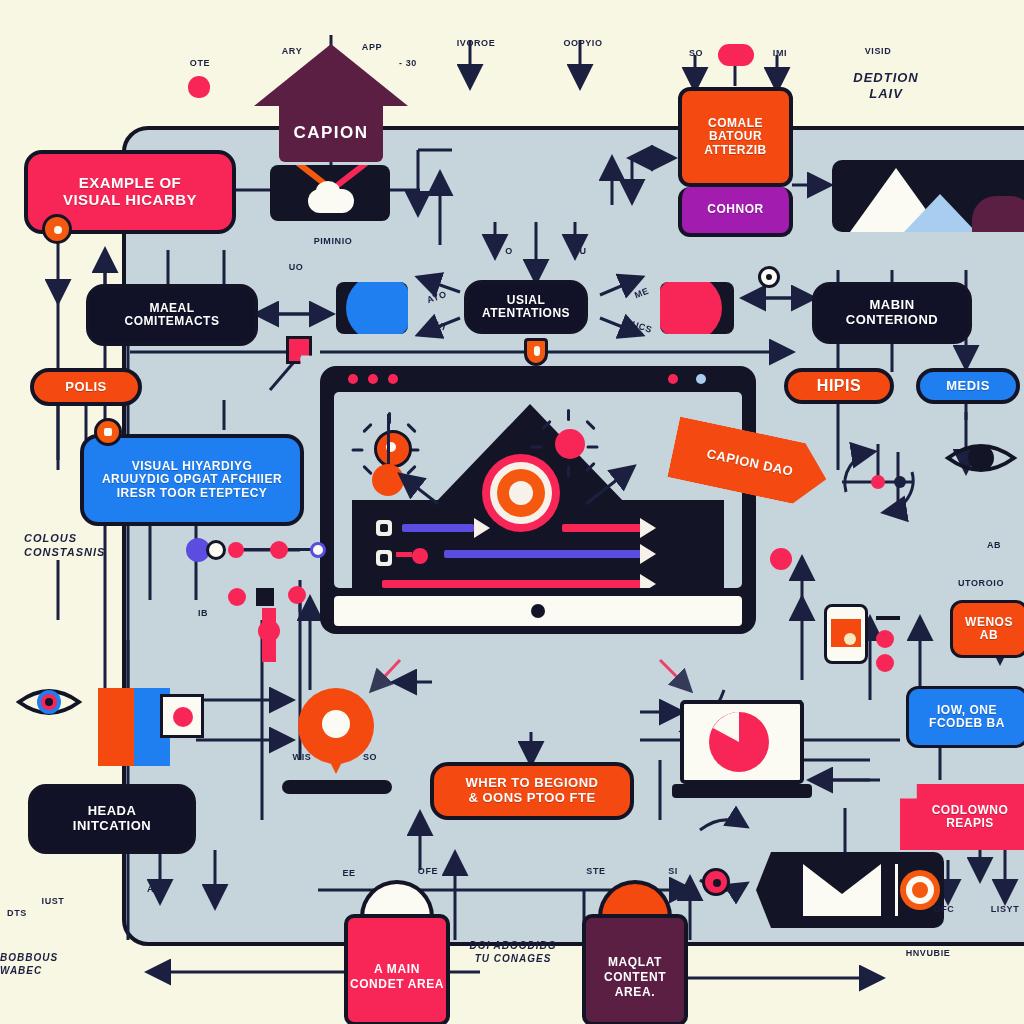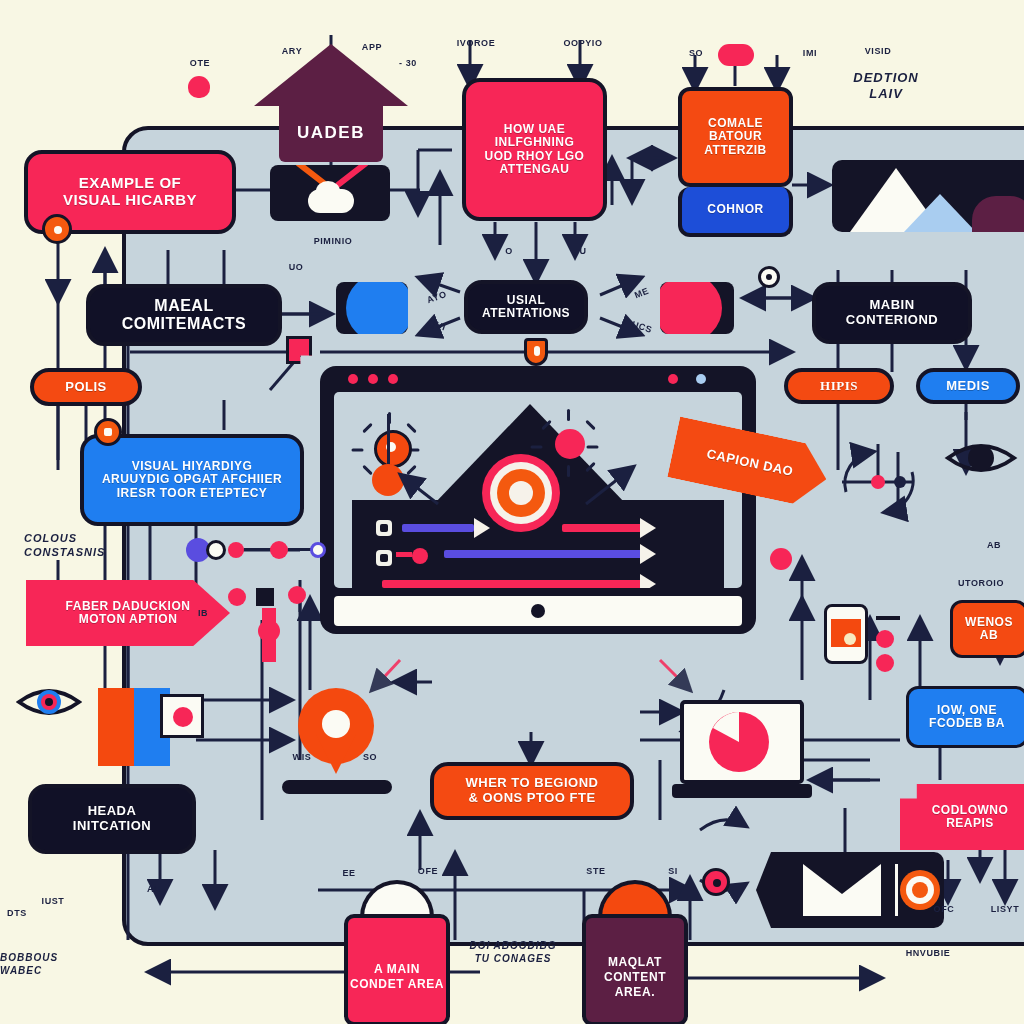--- a/index.html
+++ b/index.html
@@ -34,21 +34,21 @@
   }
   .r-lg{border-radius:18px;}
   .pill{border-radius:999px;}
   .sq{border-radius:12px;}
 
   .c-pink{background:#f72657;}
   .c-orange{background:#f44a12;}
   .c-blue{background:#1f7ef0;}
   .c-dark{background:#111127;}
   .c-purple{background:#5c1f44;}
-  .c-violet{background:#1d4ed8;}
+  .c-violet{background:#a21caf;}
 
   
   .cap{
     position:absolute;
     color:#1b2040;
     font-size:9px;
     font-weight:700;
     letter-spacing:.6px;
     text-transform:uppercase;
     line-height:1.25;
@@ -292,33 +292,29 @@
     </g>
 
     <g stroke="#f72657" stroke-width="3" fill="none" opacity=".85">
       <path d="M400 660 L372 690" marker-end="url(#ahs)"></path>
       <path d="M660 660 L690 690" marker-end="url(#ahs)"></path>
     </g>
   </svg>
 
   <div class="house" style="left:254px;top:44px;width:154px;height:120px;">
     <div class="roof"></div>
-    <div class="body">UADEB</div>
+    <div class="body">CAPION</div>
   </div>
 
   <div class="abs node r-lg c-pink" style="left:24px;top:150px;width:212px;height:84px;font-size:15px;white-space:pre-line;">EXAMPLE OF
 VISUAL HICARBY</div>
   <div class="abs" style="left:42px;top:214px;width:30px;height:30px;border-radius:50%;background:#f4590f;border:3px solid #141427;">
     <div class="abs" style="left:9px;top:9px;width:8px;height:8px;border-radius:50%;background:#fbfbf4;"></div>
   </div>
 
-  <div class="abs node r-lg c-pink" style="left:462px;top:78px;width:145px;height:143px;font-size:12px;white-space:pre-line;">HOW UAE
-INLFGHNING
-UOD RHOY LGO
-ATTENGAU</div>
 
   <div class="abs node sq c-orange" style="left:678px;top:87px;width:115px;height:100px;font-size:12px;white-space:pre-line;">COMALE
 BATOUR
 ATTERZIB</div>
   <div class="abs node sq c-violet" style="left:678px;top:187px;width:115px;height:50px;font-size:12px;border-top:none;">COHNOR</div>
 
   <div class="abs" style="left:832px;top:160px;width:200px;height:72px;background:#141427;border-radius:10px 0 0 10px;overflow:hidden;">
     <div class="abs" style="left:18px;top:8px;width:0;height:0;border-left:46px solid transparent;border-right:46px solid transparent;border-bottom:64px solid #fbfbf4;"></div>
     <div class="abs" style="left:72px;top:34px;width:0;height:0;border-left:36px solid transparent;border-right:36px solid transparent;border-bottom:38px solid #a9cdf0;"></div>
     <div class="abs" style="left:140px;top:36px;width:62px;height:36px;border-radius:24px 24px 0 0;background:#5c1f44;"></div>
@@ -327,21 +323,21 @@
   <div class="abs" style="left:270px;top:165px;width:120px;height:56px;background:#141427;border-radius:8px;overflow:hidden;">
     <div class="abs" style="left:22px;top:6px;width:40px;height:6px;background:#f4590f;transform:rotate(38deg);border-radius:3px;"></div>
     <div class="abs" style="left:62px;top:6px;width:40px;height:6px;background:#f72657;transform:rotate(-38deg);border-radius:3px;"></div>
     <div class="abs" style="left:38px;top:24px;width:46px;height:24px;background:#fbfbf4;border-radius:14px;"></div>
     <div class="abs" style="left:46px;top:16px;width:24px;height:20px;background:#fbfbf4;border-radius:50%;"></div>
   </div>
 
   <div class="abs" style="left:188px;top:76px;width:22px;height:22px;border-radius:50% 50% 45% 45%;background:#f72657;"></div>
   <div class="abs" style="left:718px;top:44px;width:36px;height:22px;border-radius:11px;background:#f72657;"></div>
 
-  <div class="abs node r-lg c-dark" style="left:86px;top:284px;width:196px;height:62px;font-size:16px;white-space:pre-line;">MAEAL
+  <div class="abs node r-lg c-dark" style="left:86px;top:284px;width:172px;height:62px;font-size:12px;white-space:pre-line;">MAEAL
 COMITEMACTS</div>
 
   <div class="abs node r-lg c-dark" style="left:464px;top:280px;width:124px;height:54px;font-size:12px;white-space:pre-line;">USIAL
 ATENTATIONS</div>
 
   <div class="abs node r-lg c-dark" style="left:812px;top:282px;width:160px;height:62px;font-size:13px;white-space:pre-line;">MABIN
 CONTERIOND</div>
 
   <div class="abs" style="left:336px;top:282px;width:72px;height:52px;background:#141427;border-radius:8px;overflow:hidden;">
     <div class="abs" style="left:10px;top:-8px;width:68px;height:68px;border-radius:50%;background:#1f7ef0;"></div>
@@ -355,21 +351,21 @@
   </div>
 
   <div class="abs" style="left:524px;top:338px;width:24px;height:28px;background:#f4590f;border:3px solid #141427;border-radius:4px 4px 12px 12px;">
     <div class="abs" style="left:7px;top:5px;width:6px;height:10px;border-radius:3px;background:#fbfbf4;"></div>
   </div>
 
   <div class="abs" style="left:286px;top:336px;width:26px;height:28px;background:#f72657;border:3px solid #141427;
               clip-path:polygon(0 0,100% 0,100% 70%,55% 70%,55% 100%,0 100%);"></div>
 
   <div class="abs node pill c-orange" style="left:30px;top:368px;width:112px;height:38px;font-size:13px;">POLIS</div>
-  <div class="abs node pill c-orange" style="left:784px;top:368px;width:110px;height:36px;font-size:13px;font-family:Liberation Serif, serif;">HIPIS</div>
+  <div class="abs node pill c-orange" style="left:784px;top:368px;width:110px;height:36px;font-size:16px;">HIPIS</div>
   <div class="abs node pill c-blue" style="left:916px;top:368px;width:104px;height:36px;font-size:13px;">MEDIS</div>
 
   <div class="abs node r-lg c-blue" style="left:80px;top:434px;width:224px;height:92px;font-size:12px;white-space:pre-line;">VISUAL HIYARDIYG
 ARUUYDIG OPGAT AFCHIIER
 IRESR TOOR ETEPTECY</div>
   <div class="abs" style="left:94px;top:418px;width:28px;height:28px;border-radius:50%;background:#f4590f;border:3px solid #141427;">
     <div class="abs" style="left:7px;top:7px;width:8px;height:8px;border-radius:2px;background:#fbfbf4;"></div>
   </div>
 
   <div class="monitor" style="left:320px;top:366px;width:436px;height:268px;">
@@ -444,22 +440,20 @@
     </div>
 
     <div class="mon-base">
       <div class="mon-dot"></div>
     </div>
   </div>
 
   <div class="abs node c-orange chev-r" style="left:672px;top:432px;width:156px;height:62px;font-size:13px;border:none;transform:rotate(12deg);">CAPION DAO</div>
 
 
-  <div class="abs node c-pink chev-r" style="left:26px;top:580px;width:204px;height:66px;font-size:12px;border:none;white-space:pre-line;">FABER DADUCKION
-MOTON APTION</div>
 
   <svg class="abs" style="left:826px;top:430px;width:104px;height:104px;">
     <g stroke="#1b2040" stroke-width="3" fill="none">
       <path d="M20 62 a32 32 0 0 1 26 -40" marker-end="url(#ah)"></path>
       <path d="M86 42 a32 32 0 0 1 -26 40" marker-end="url(#ah)"></path>
       <line x1="52" y1="14" x2="52" y2="50"></line>
       <line x1="52" y1="52" x2="88" y2="52"></line>
       <line x1="72" y1="22" x2="72" y2="82"></line>
       <line x1="16" y1="52" x2="48" y2="52"></line>
     </g>
@@ -571,21 +565,21 @@
 AREA.</div>
   </div>
 
   <div class="cap" style="left:176px;top:58px;width:48px;">OTE</div>
   <div class="cap" style="left:272px;top:46px;width:40px;">ARY</div>
   <div class="cap" style="left:352px;top:42px;width:40px;">APP</div>
   <div class="cap" style="left:388px;top:58px;width:40px;">- 30</div>
   <div class="cap" style="left:446px;top:38px;width:60px;">IVOROE</div>
   <div class="cap" style="left:552px;top:38px;width:62px;">OOPYIO</div>
   <div class="cap" style="left:676px;top:48px;width:40px;">SO</div>
-  <div class="cap" style="left:790px;top:48px;width:40px;">IMI</div>
+  <div class="cap" style="left:760px;top:48px;width:40px;">IMI</div>
   <div class="cap" style="left:848px;top:46px;width:60px;">VISID</div>
   <div class="cap big" style="left:834px;top:70px;width:104px;">DEDTION
 LAIV</div>
   <div class="cap" style="left:300px;top:236px;width:66px;">PIMINIO</div>
   <div class="cap" style="left:280px;top:262px;width:32px;">UO</div>
   <div class="cap" style="left:498px;top:246px;width:22px;">O</div>
   <div class="cap" style="left:572px;top:246px;width:22px;">U</div>
   <div class="cap" style="left:420px;top:292px;width:34px;transform:rotate(-20deg);">AYO</div>
   <div class="cap" style="left:420px;top:320px;width:34px;transform:rotate(18deg);">QUI</div>
   <div class="cap" style="left:626px;top:288px;width:32px;transform:rotate(-22deg);">ME</div>

